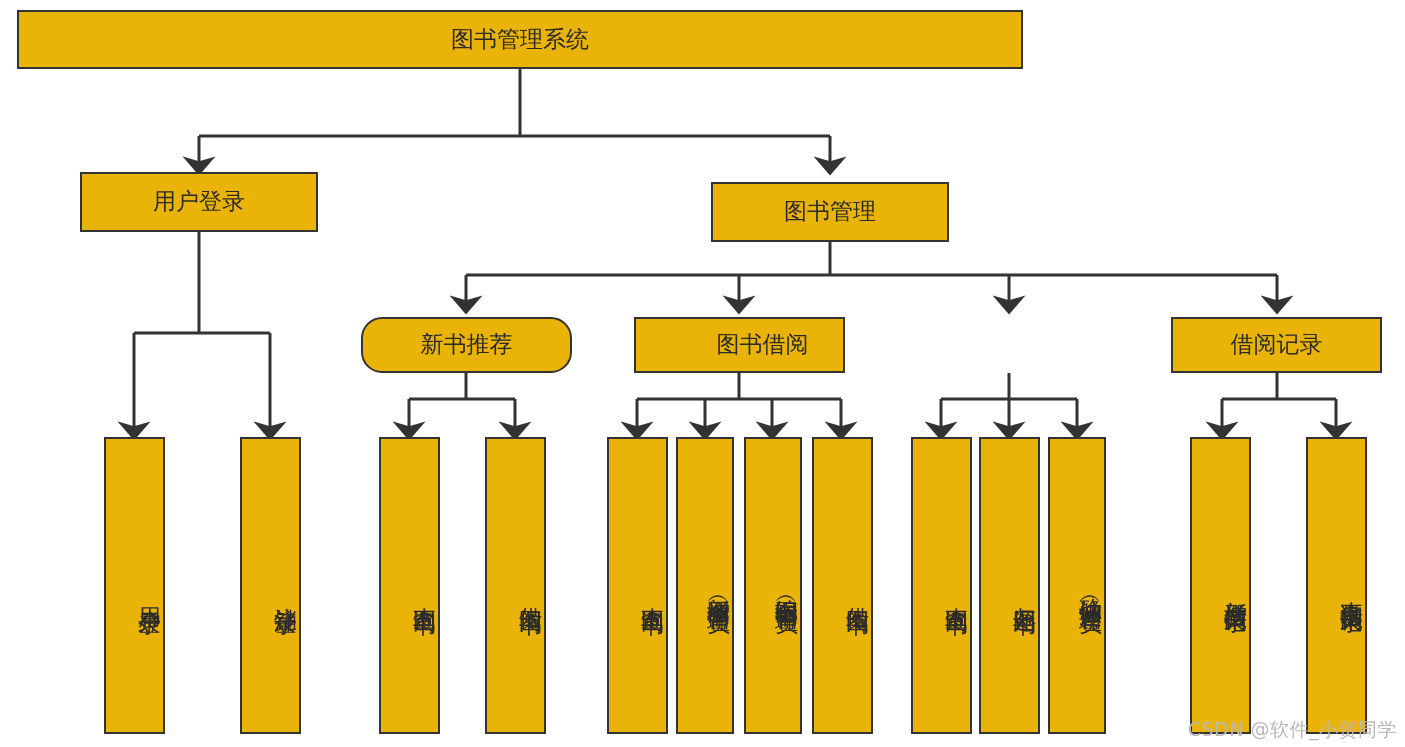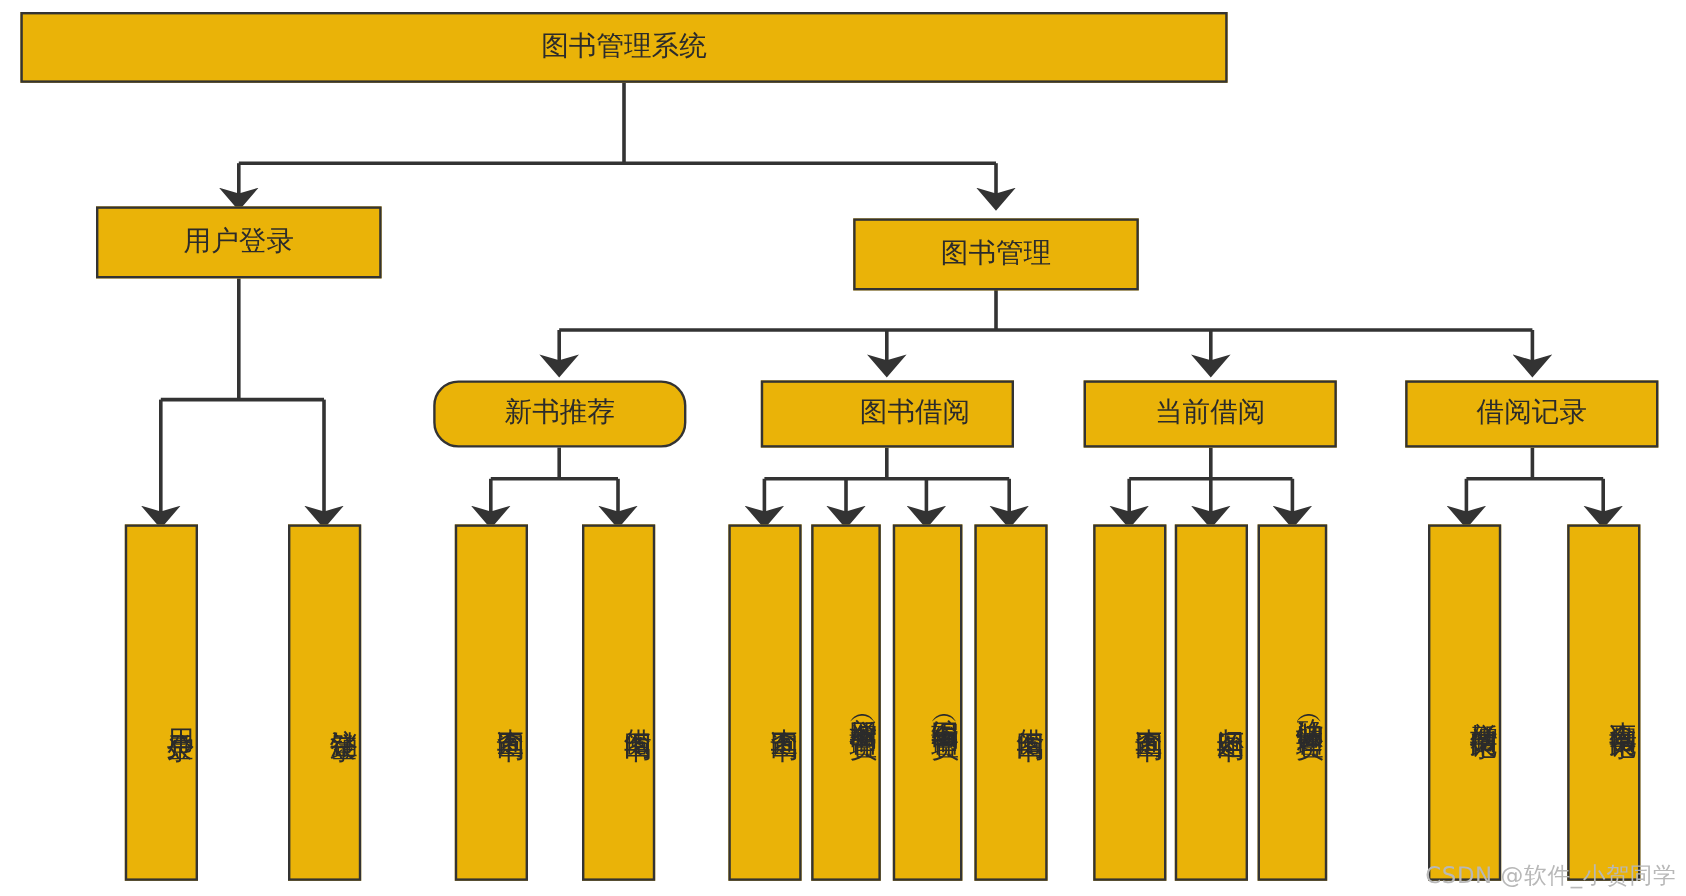--- a/index.html
+++ b/index.html
@@ -132,23 +132,20 @@
   <div class="node h" style="left:711px; top:172px; width:238px; height:60px;margin-top:10px;">
     <span class="txt">图书管理</span>
   </div>
 
   <div class="node h" style="left:361px; top:317px; width:211px; height:56px;border-radius:21px;">
     <span class="txt">新书推荐</span>
   </div>
   <div class="node h" style="left:634px; top:317px; width:211px; height:56px;padding-left:46px;">
     <span class="txt">图书借阅</span>
   </div>
-  <div class="node h" style="left:903px; top:317px; width:211px; height:56px;">
-    <span class="txt">当前借阅</span>
-  </div>
   <div class="node h" style="left:1171px; top:317px; width:211px; height:56px;align-items:center;">
     <span class="txt">借阅记录</span>
   </div>
 
   <div class="node v" style="left:104px; top:437px; width:61px; height:297px;">
     <span class="txt">用户登录</span>
   </div>
   <div class="node v" style="left:240px; top:437px; width:61px; height:297px;">
     <span class="txt">注销登录</span>
   </div>

